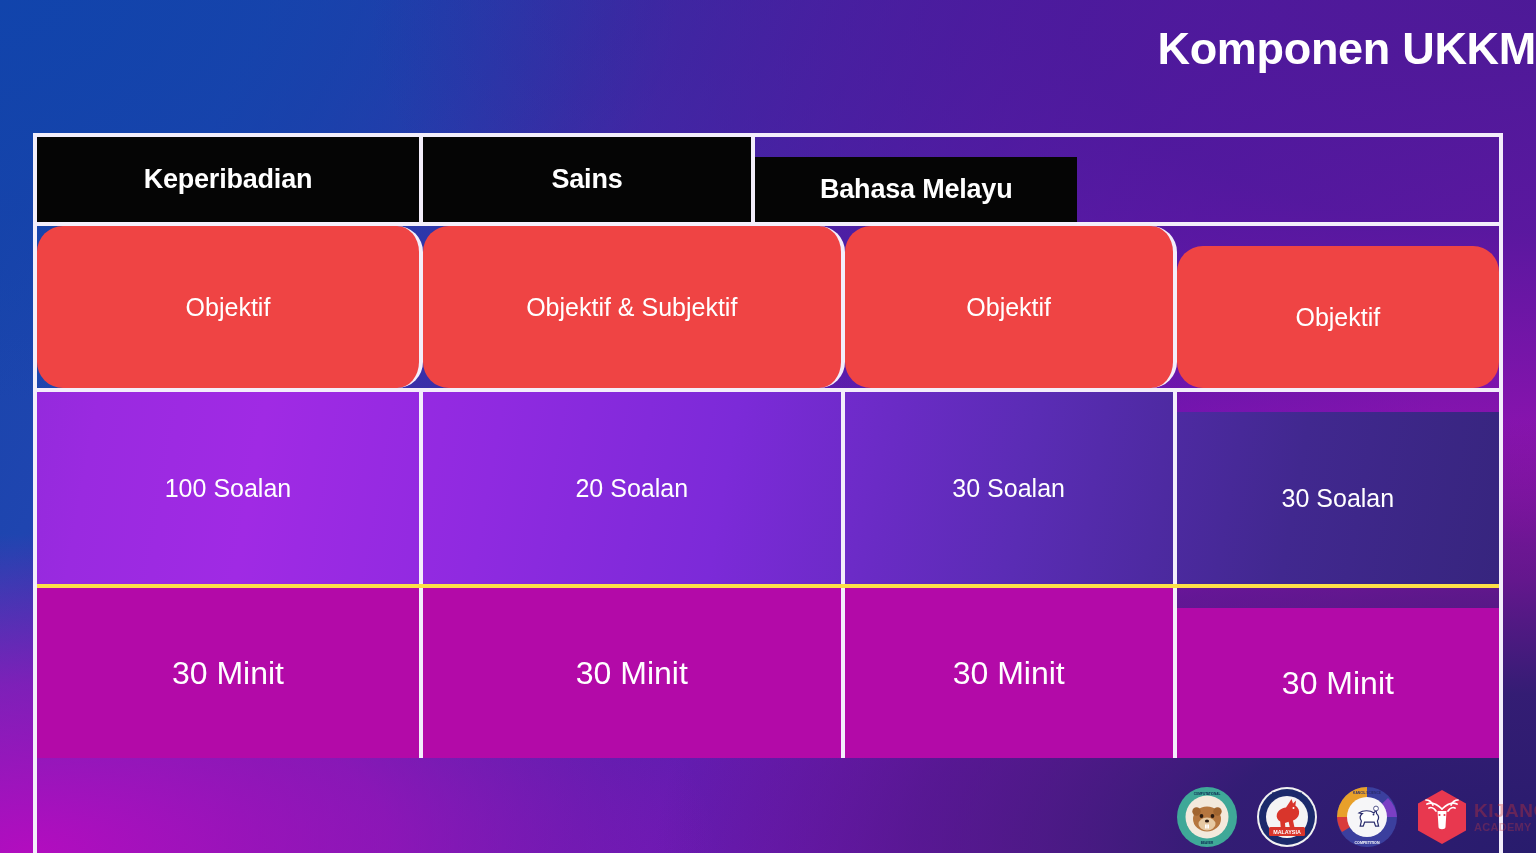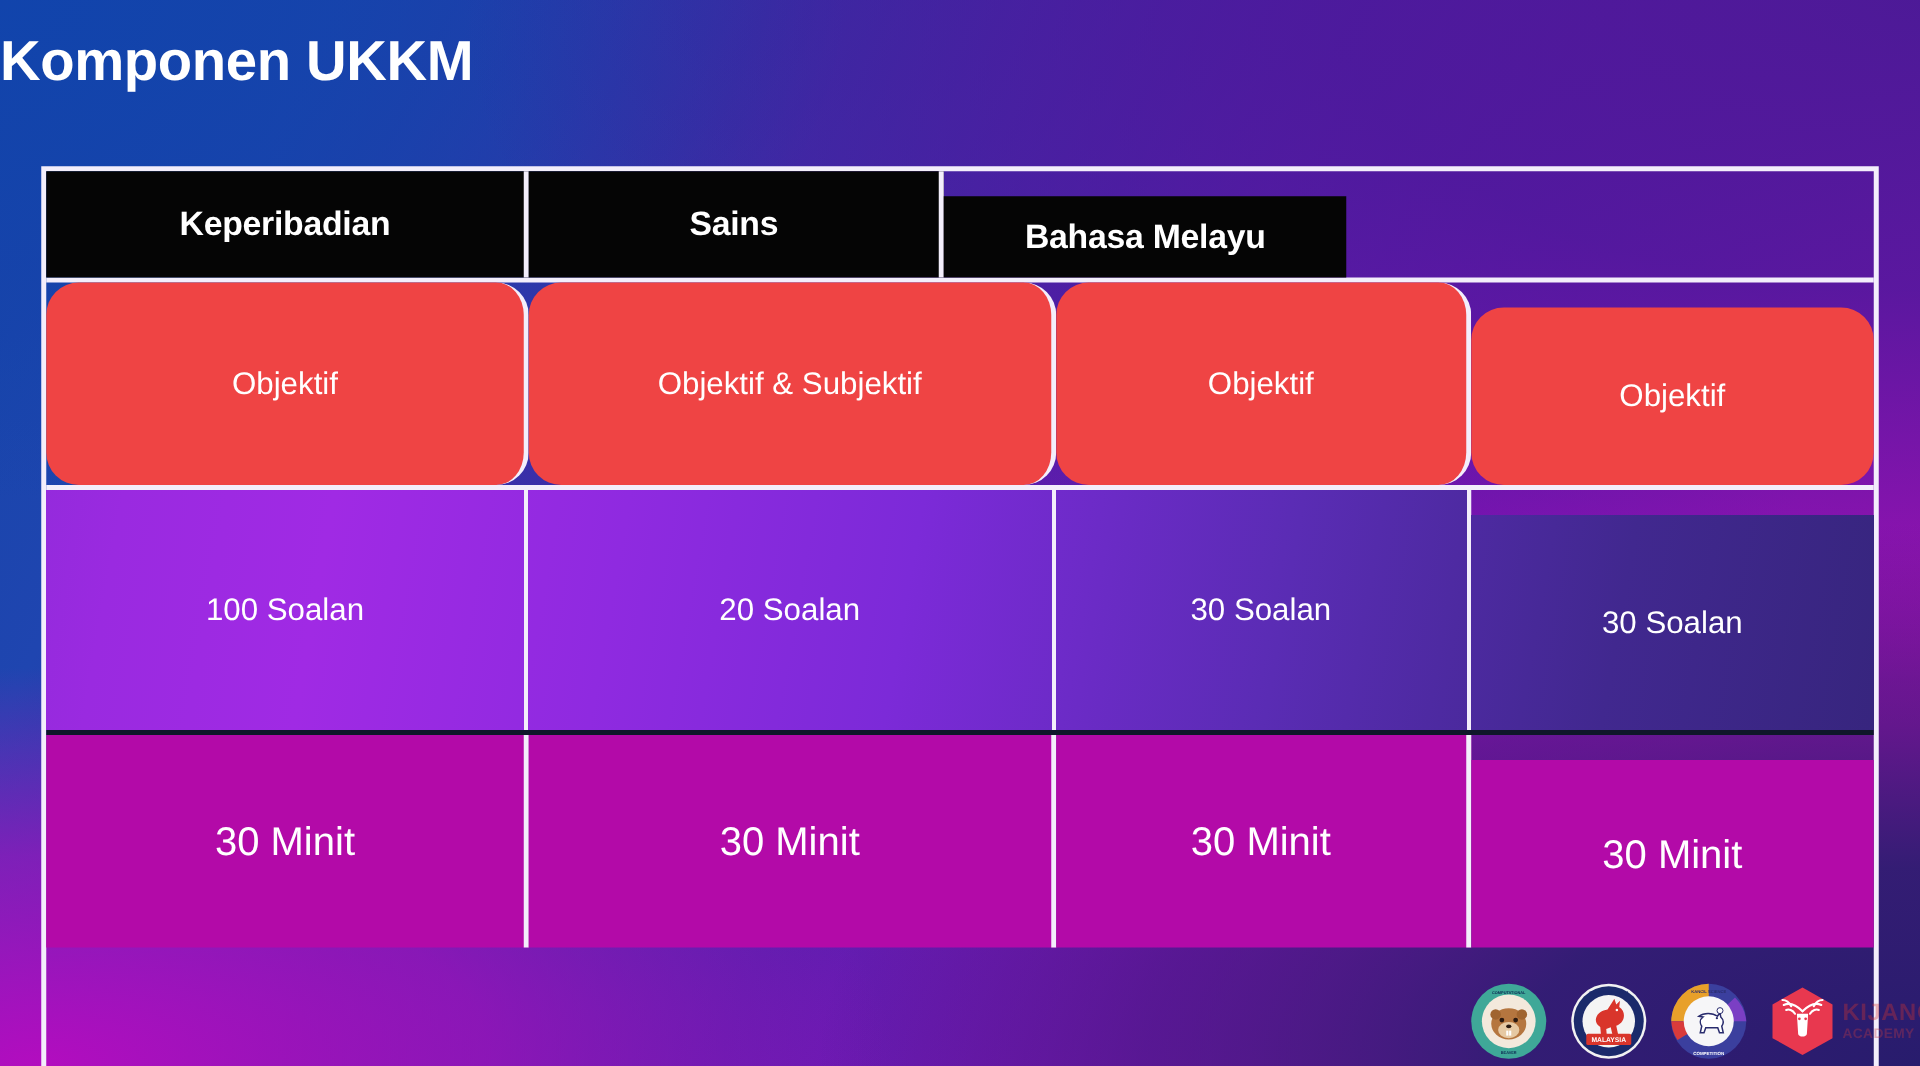--- a/index.html
+++ b/index.html
@@ -75,21 +75,21 @@
     inset: 0;
     z-index: 10;
   }
 
   
   .title {
     position: absolute;
     left: 0;
     top: 22px;
     width: 1536px;
-    text-align: left;
+    text-align: right;
     color: #ffffff;
     font-size: 45px;
     font-weight: bold;
     letter-spacing: -0.3px;
     line-height: 1.2;
   }
 
   
   .table-wrap {
     position: absolute;
@@ -144,21 +144,21 @@
     border-top: 4px solid #f3eefb;
   }
   .row-type .cell {
     background: #ef4444;
     font-size: 25px;
     font-weight: normal;
     border-radius: 26px;
   }
 
   .row-count {
-    border-bottom: 4px solid #0f172a;
+    border-bottom: 4px solid #fde047;
   }
   .row-count .cell {
     font-size: 25px;
     font-weight: normal;
     background: transparent;
   }
   
   .row-count .cell::before {
     content: "";
     position: absolute;

